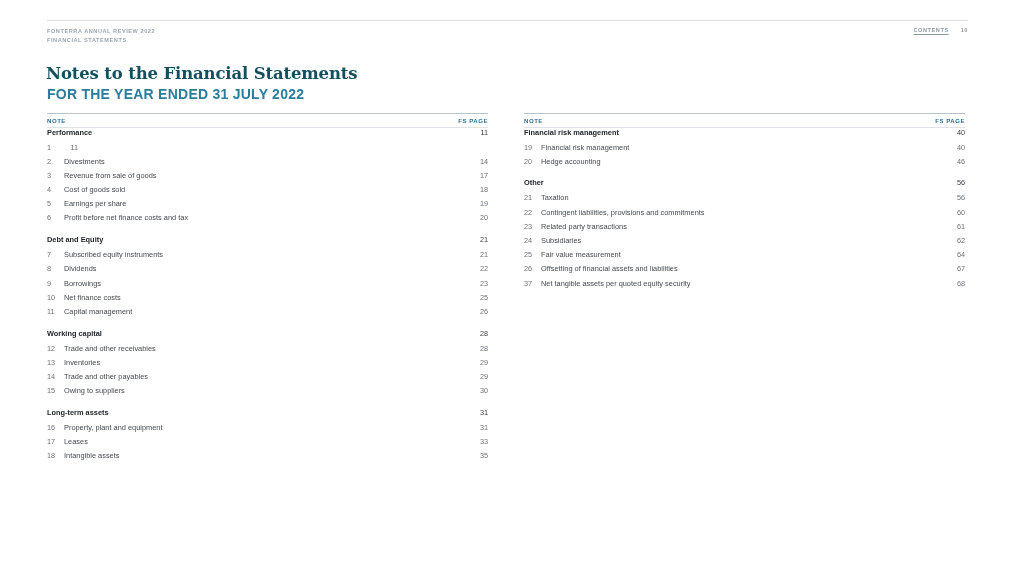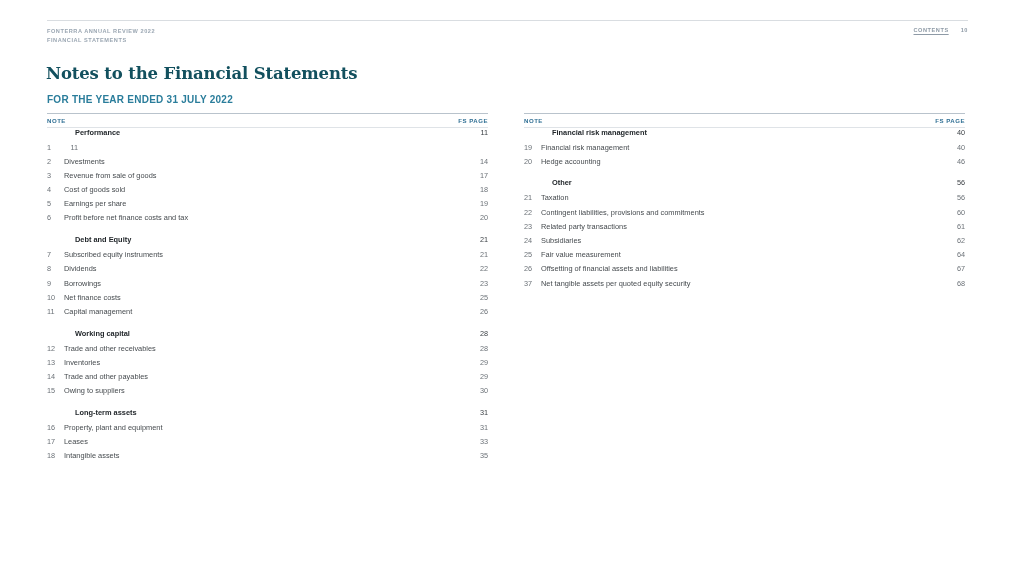--- a/index.html
+++ b/index.html
@@ -78,27 +78,26 @@
     font-size: 16.5px;
     font-weight: 700;
     letter-spacing: -0.15px;
     color: #12505e;
     white-space: nowrap;
   }
   .subtitle {
     position: absolute;
     left: 47px;
     top: 86px;
-    font-size: 10px;
+    font-size: 14px;
     font-weight: 700;
     letter-spacing: 0.25px;
     color: #2a7d9b;
     text-transform: uppercase;
     white-space: nowrap;
-    margin-top: 8px;
   }
 
   
   .columns {
     position: absolute;
     top: 113px;
     left: 47px;
     width: 921px;
     display: flex;
     gap: 36px;
@@ -143,21 +142,21 @@
     overflow: hidden;
   }
   .row .fspage {
     flex: 0 0 auto;
     font-size: 7.3px;
     color: #6c7278;
     text-align: right;
     min-width: 14px;
   }
 
-  .row.section { height: 15px; gap: 28px; }
+  .row.section { height: 15px; }
   .row.section .label {
     font-weight: 700;
     color: #23282c;
     padding-left: 0;
   }
   .row.section .num { width: 0; flex: 0 0 0; }
   .row.section .fspage { color: #3d4247; }
 </style>
 </head>
 <body>

